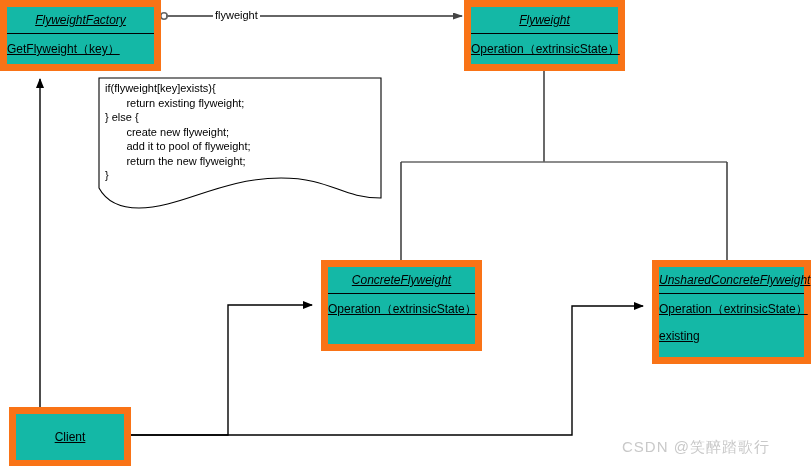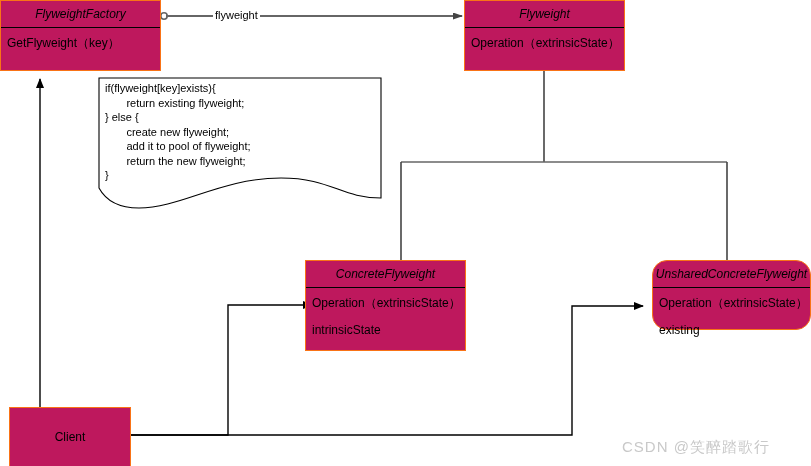--- a/index.html
+++ b/index.html
@@ -18,23 +18,24 @@
   #svg-layer {
     position: absolute;
     left: 0;
     top: 0;
     width: 811px;
     height: 466px;
   }
   .uml-class {
     position: absolute;
     box-sizing: border-box;
-    border: 1px solid #f97316;
-    background: #be185d;
+    border: 7px solid #f97316;
+    background: #14b8a6;
     z-index: 2;
+    text-decoration: underline;
   }
   .uml-title {
     box-sizing: border-box;
     height: 27px;
     line-height: 26px;
     text-align: center;
     font-style: italic;
     font-size: 12px;
     color: #000000;
     border-bottom: 1px solid #000000;
@@ -45,21 +46,21 @@
     font-style: normal;
     border-bottom: none;
     height: 100%;
     line-height: inherit;
     display: flex;
     align-items: center;
     justify-content: center;
   }
   .uml-body {
     box-sizing: border-box;
-    padding: 8px 6px 6px 6px;
+    padding: 8px 6px 6px 0;
   }
   .uml-row {
     font-size: 12px;
     color: #000000;
     line-height: 15px;
     white-space: nowrap;
     margin-bottom: 12px;
   }
   .uml-row:last-child {
     margin-bottom: 0;
@@ -154,29 +155,28 @@
     </div>
   </div>
 
   <div class="uml-class" style="left:464px; top:0px; width:161px; height:71px;">
     <div class="uml-title">Flyweight</div>
     <div class="uml-body">
       <div class="uml-row">Operation（extrinsicState）</div>
     </div>
   </div>
 
-  <div class="uml-class" style="left:305px; top:260px; width:161px; height:91px;">
+  <div class="uml-class" style="left:321px; top:260px; width:161px; height:91px;">
     <div class="uml-title">ConcreteFlyweight</div>
     <div class="uml-body">
       <div class="uml-row">Operation（extrinsicState）</div>
-      <div class="uml-row">intrinsicState</div>
-    </div>
-  </div>
-
-  <div class="uml-class" style="left:652px; top:260px; width:159px; height:70px;border-radius:15px;">
+    </div>
+  </div>
+
+  <div class="uml-class" style="left:652px; top:260px; width:159px; height:104px;">
     <div class="uml-title">UnsharedConcreteFlyweight</div>
     <div class="uml-body">
       <div class="uml-row">Operation（extrinsicState）</div>
       <div class="uml-row">existing</div>
     </div>
   </div>
 
   <div class="uml-class" style="left:9px; top:407px; width:122px; height:60px; display:flex; align-items:center; justify-content:center;">
     <div class="uml-title plain" style="width:100%; font-size:12px;">Client</div>
   </div>

